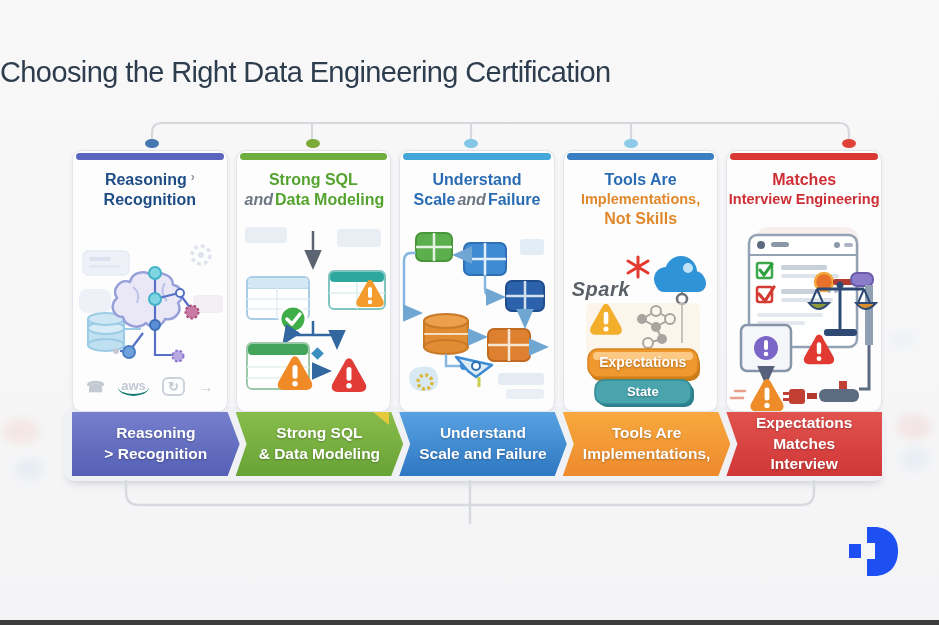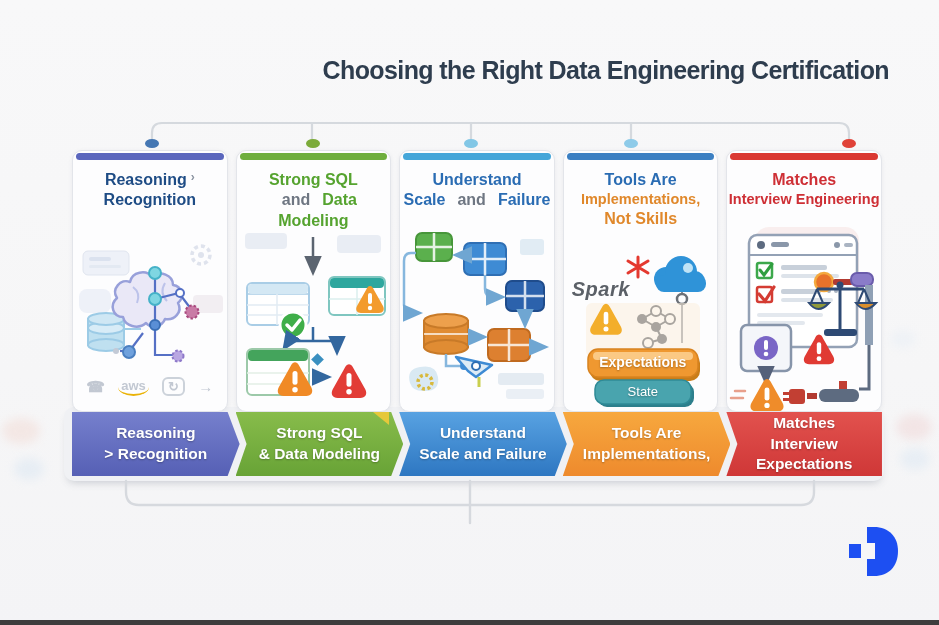--- a/index.html
+++ b/index.html
@@ -3,22 +3,22 @@
 <meta charset="utf-8">
 <style>
   html,body{margin:0;padding:0;}
   body{font-family:"Liberation Sans", sans-serif;}
   #stage{
     position:relative; width:939px; height:625px; overflow:hidden;
     background:linear-gradient(180deg,#f8f8f9 0%,#f6f6f7 60%,#f4f4f6 100%);
   }
   
   .main-title{
-    position:absolute; left:0; top:56px; width:889px; text-align:right;
-    font-size:25px; font-weight:700; color:#2e3d4e; letter-spacing:-0.6px;
+    position:absolute; left:0; top:56px; width:889px; text-align:left;
+    font-size:29px; font-weight:400; color:#2e3d4e; letter-spacing:-0.6px;
   }
   
   .connector-svg{position:absolute; left:0; top:0;}
   .conn-dot{
     position:absolute; top:139px; width:14px; height:9px; border-radius:50%;
     background:var(--dot,#999);
   }
   
   .cols{
     position:absolute; left:72px; top:150px; width:810px; height:336px;
@@ -28,21 +28,21 @@
   .card-body{
     position:absolute; left:0; top:0; right:0; height:260px;
     background:#fdfdfe; border:1px solid #e3e5ea; border-radius:10px;
     box-shadow:0 1px 4px rgba(70,80,100,.08);
     display:flex; flex-direction:column;
   }
   .topbar{height:7px; border-radius:6px; margin:2px 3px 0; background:var(--accent,#888);}
   .card-title{padding-top:10px; text-align:center; font-weight:700; font-size:16px; line-height:1.28;}
   .card-title .line1{color:var(--tc1,#333);}
   .card-title .line2,.card-title .line3{color:var(--tc2,#333);}
-  .card-title .muted{color:#6e7682; font-weight:700; margin:0 12px;}
+  .card-title .muted{color:#6e7682; font-weight:700; margin:0 2px;font-style:italic;}
   .card-title .chev{color:#8a93a0; font-size:12px; vertical-align:4px; margin-left:4px;}
   .t-sm{font-size:14.5px;}
   .illus{position:relative; margin-top:auto; height:186px;}
   .illus svg{position:absolute; left:0; top:0;}
   .illus .overlay-label{position:absolute; pointer-events:none;}
   
   .banner-shelf{
     position:absolute; left:64px; top:407px; width:820px; height:74px;
     background:#f0f1f4; border-radius:10px; box-shadow:0 5px 9px -4px rgba(80,90,110,.3);
   }
@@ -147,21 +147,21 @@
             <circle cx="82" cy="74" r="6" fill="#7fd6e2" stroke="#46b2c8" stroke-width="2"></circle>
             <circle cx="82" cy="100" r="5" fill="#5a8fd6" stroke="#3a6fb6" stroke-width="2"></circle>
             <circle cx="107" cy="68" r="4" fill="#ffffff" stroke="#5570c5" stroke-width="2"></circle>
             <circle cx="119" cy="87" r="6.5" fill="#c97ba6" stroke="#a8487d" stroke-width="2" stroke-dasharray="2.5 2"></circle>
             <circle cx="56" cy="127" r="6" fill="#6fa1dd" stroke="#4a7fc0" stroke-width="2"></circle>
             <circle cx="43" cy="126" r="3" fill="#c3cad6"></circle>
             <circle cx="105" cy="131" r="5.5" fill="#b9a7e2" stroke="#8d77c9" stroke-width="2" stroke-dasharray="2.5 2"></circle>
           </svg>
           <div class="overlay-label" style="left:0;right:0;top:152px;display:flex;justify-content:space-evenly;align-items:center;color:#c2c8d2;font-size:15px;font-weight:700;">
             <span>☎</span>
-            <span style="font-size:13px;border-bottom:2px solid #eab308;border-radius:0 0 60% 60%;padding:0 3px 1px;">aws</span>
+            <span style="font-size:13px;border-bottom:2px solid #0f766e;border-radius:0 0 60% 60%;padding:0 3px 1px;">aws</span>
             <span style="border:2px solid #ccd2da;border-radius:6px;padding:0 4px;font-size:13px;">↻</span>
             <span>→</span>
           </div>
         </div>
       </div>
       <div class="banner">
         <div class="bline">Reasoning</div>
         <div class="bline">&gt; Recognition</div>
       </div>
     </div>
@@ -358,21 +358,21 @@
             </g>
 
             <rect x="26" y="102" width="110" height="28" rx="10" fill="#c97d18"></rect>
             <rect x="24" y="98" width="110" height="28" rx="10" fill="#ef9830" stroke="#d8831f" stroke-width="1.5"></rect>
             <rect x="29" y="101" width="100" height="8" rx="4" fill="#ffd9a0" opacity="0.75"></rect>
             <rect x="34" y="132" width="96" height="24" rx="9" fill="#2d7f8c"></rect>
             <rect x="31" y="129" width="96" height="24" rx="9" fill="#49a4ae" stroke="#2f8a96" stroke-width="1.5"></rect>
           </svg>
           <div class="overlay-label" style="left:8px;top:10px;font-size:20px;font-weight:700;font-style:italic;color:#5b6067;letter-spacing:.5px;margin-top:17px;">Spark</div>
           <div class="overlay-label" style="left:24px;top:103px;width:110px;text-align:center;color:#fff;font-weight:700;font-size:14px;text-shadow:0 1px 2px rgba(0,0,0,.3);">Expectations</div>
-          <div class="overlay-label" style="left:31px;top:133px;width:96px;text-align:center;color:#fff;font-weight:400;font-size:13px;text-shadow:0 1px 2px rgba(0,0,0,.3);">State</div>
+          <div class="overlay-label" style="left:31px;top:133px;width:96px;text-align:center;color:#fff;font-weight:700;font-size:13px;text-shadow:0 1px 2px rgba(0,0,0,.3);">State</div>
         </div>
       </div>
       <div class="banner">
         <div class="bline">Tools Are</div>
         <div class="bline">Implementations,</div>
       </div>
     </div>
 
     <div class="col" style="--accent: #da3832; --dot: #e04238; --tc1: #ce2f35; --tc2: #ce2f35; --b1: #e2524e; --b2: #cf3737;">
       <div class="card-body">
@@ -460,22 +460,22 @@
             </g>
             <g>
               <rect x="92" y="164" width="40" height="13" rx="6" fill="#5d6b80"></rect>
               <rect x="112" y="156" width="8" height="8" fill="#c23f33"></rect>
               <path d="M142,120 v44 h-10" fill="none" stroke="#5d6b80" stroke-width="3"></path>
             </g>
           </svg>
         </div>
       </div>
       <div class="banner">
+        <div class="bline">Expectations</div>
         <div class="bline">Matches Interview</div>
-        <div class="bline">Expectations</div>
       </div>
     </div>
   </div>
 
   <svg class="connector-svg" style="top:0" width="939" height="625" viewBox="0 0 939 625">
     <path d="M126,481 V492 Q126,505 139,505 H801 Q814,505 814,492 V481 M470,481 V523" fill="none" stroke="#d6d9de" stroke-width="2.4" stroke-linecap="round"></path>
   </svg>
 
 
   <svg class="logo" width="52" height="56" viewBox="0 0 52 56">

